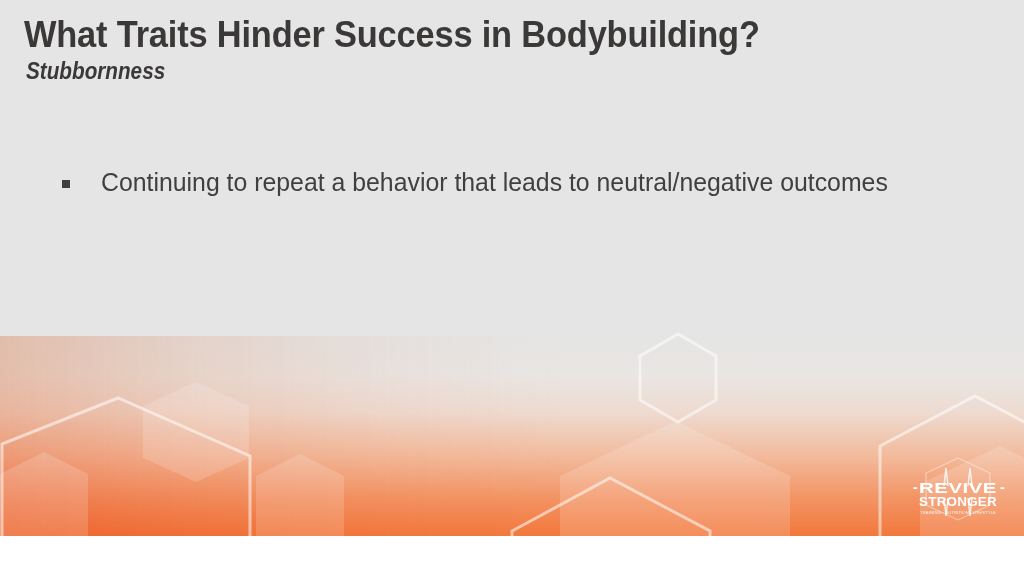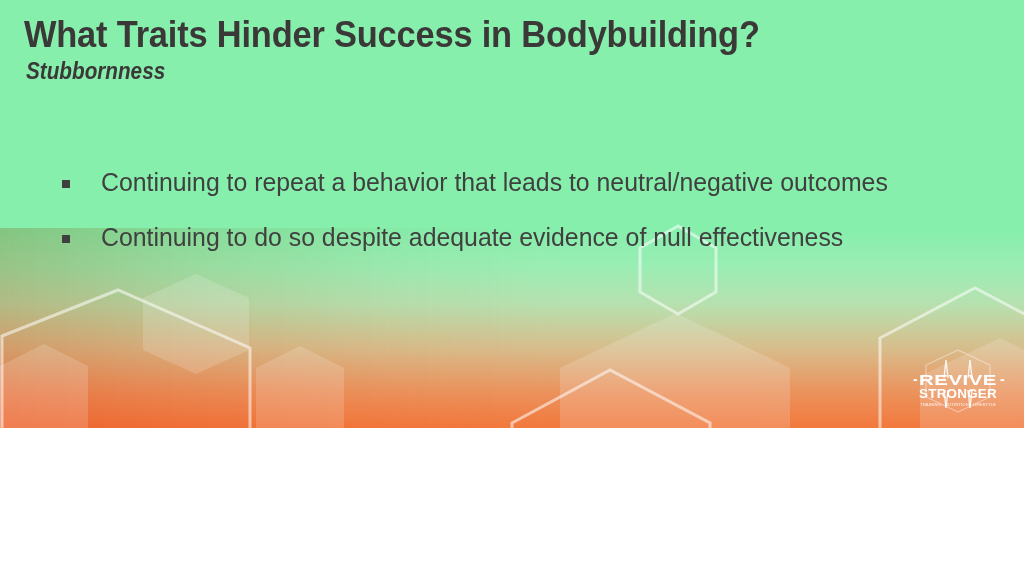--- a/index.html
+++ b/index.html
@@ -9,22 +9,22 @@
   body {
     width: 1024px;
     height: 576px;
     overflow: hidden;
     font-family: "Liberation Sans", sans-serif;
   }
 
   .slide {
     position: relative;
     width: 1024px;
-    height: 428px;
-    background: #86efac;
+    height: 536px;
+    background: #e5e5e5;
     overflow: hidden;
   }
 
   
   .bg-gradient {
     position: absolute;
     left: 0;
     bottom: 0;
     width: 1024px;
     height: 200px;
@@ -171,24 +171,20 @@
     <div class="slide-subtitle">Stubbornness</div>
   </div>
 
   <div class="body-block">
 
     <div class="bullet-row">
       <span class="bullet-marker"></span>
       <span class="bullet-text single">Continuing to repeat a behavior that leads to neutral/negative outcomes</span>
     </div>
 
-    <div class="bullet-row">
-      <span class="bullet-marker"></span>
-      <span class="bullet-text single">Continuing to do so despite adequate evidence of null effectiveness</span>
-    </div>
 
 
   </div>
 
   <div class="logo">
     <svg class="logo-svg" width="104" height="66" viewBox="0 0 104 66" xmlns="http://www.w3.org/2000/svg">
       <g fill="none" stroke="#ffffff" stroke-width="1.1" opacity="0.45">
         <path d="M 52 2 L 84 17 L 84 49 L 52 64 L 20 49 L 20 17 Z"></path>
       </g>
       <g fill="none" stroke="#ffffff" stroke-width="1.4" opacity="0.85">

